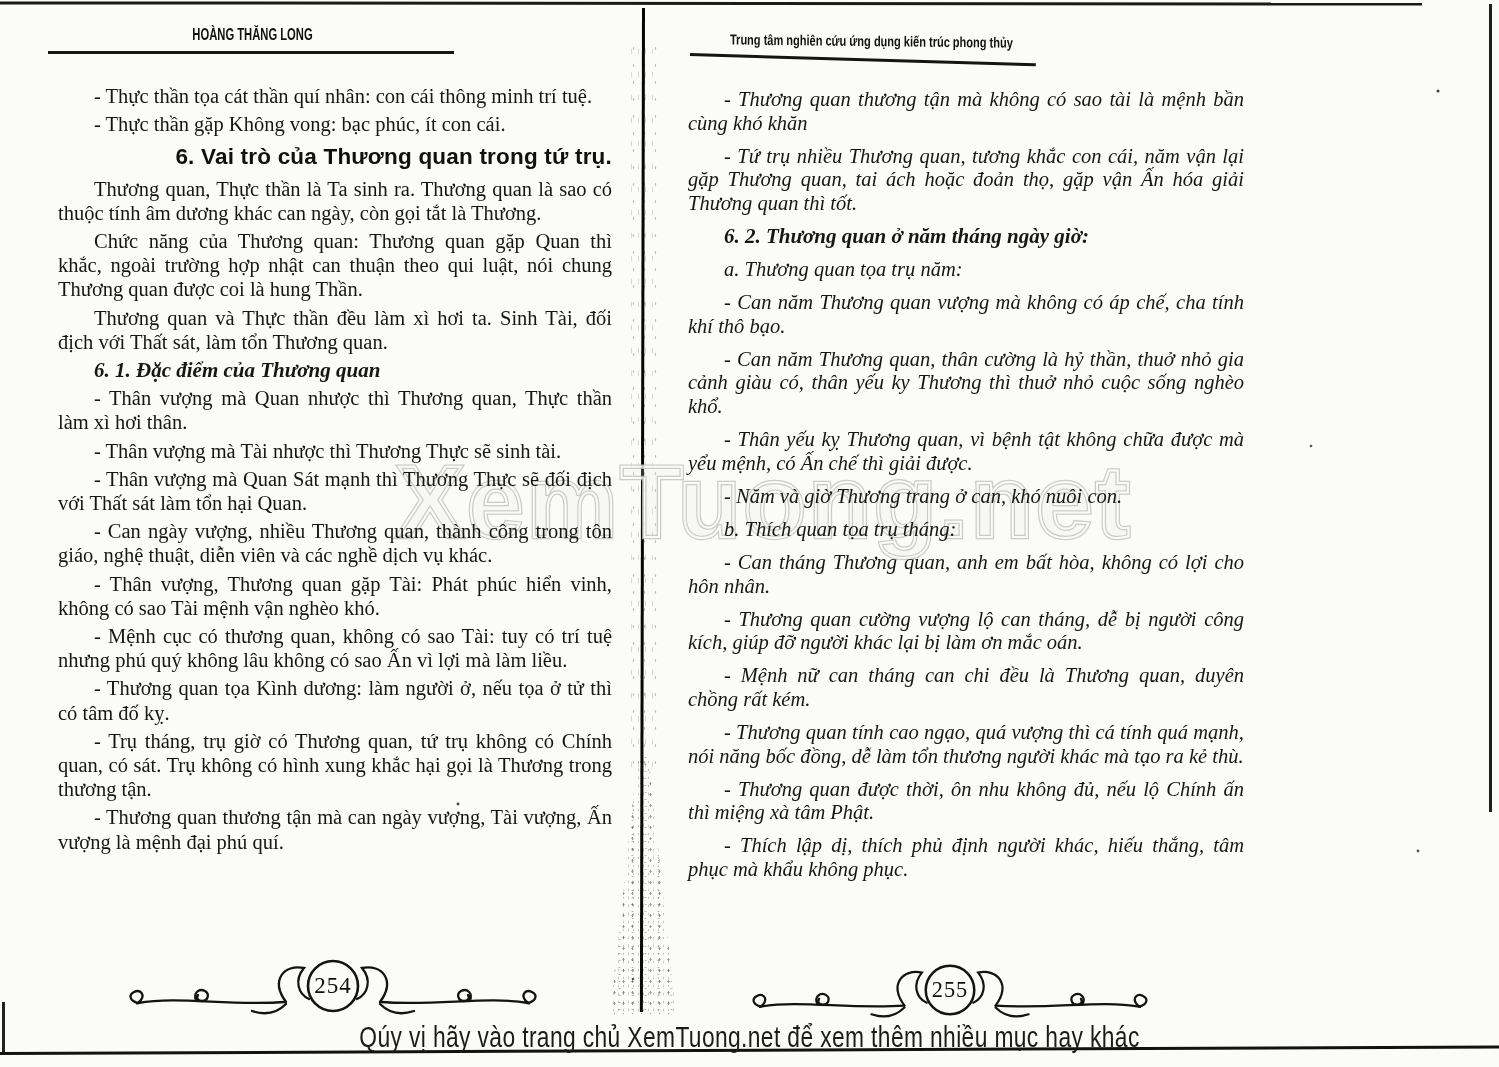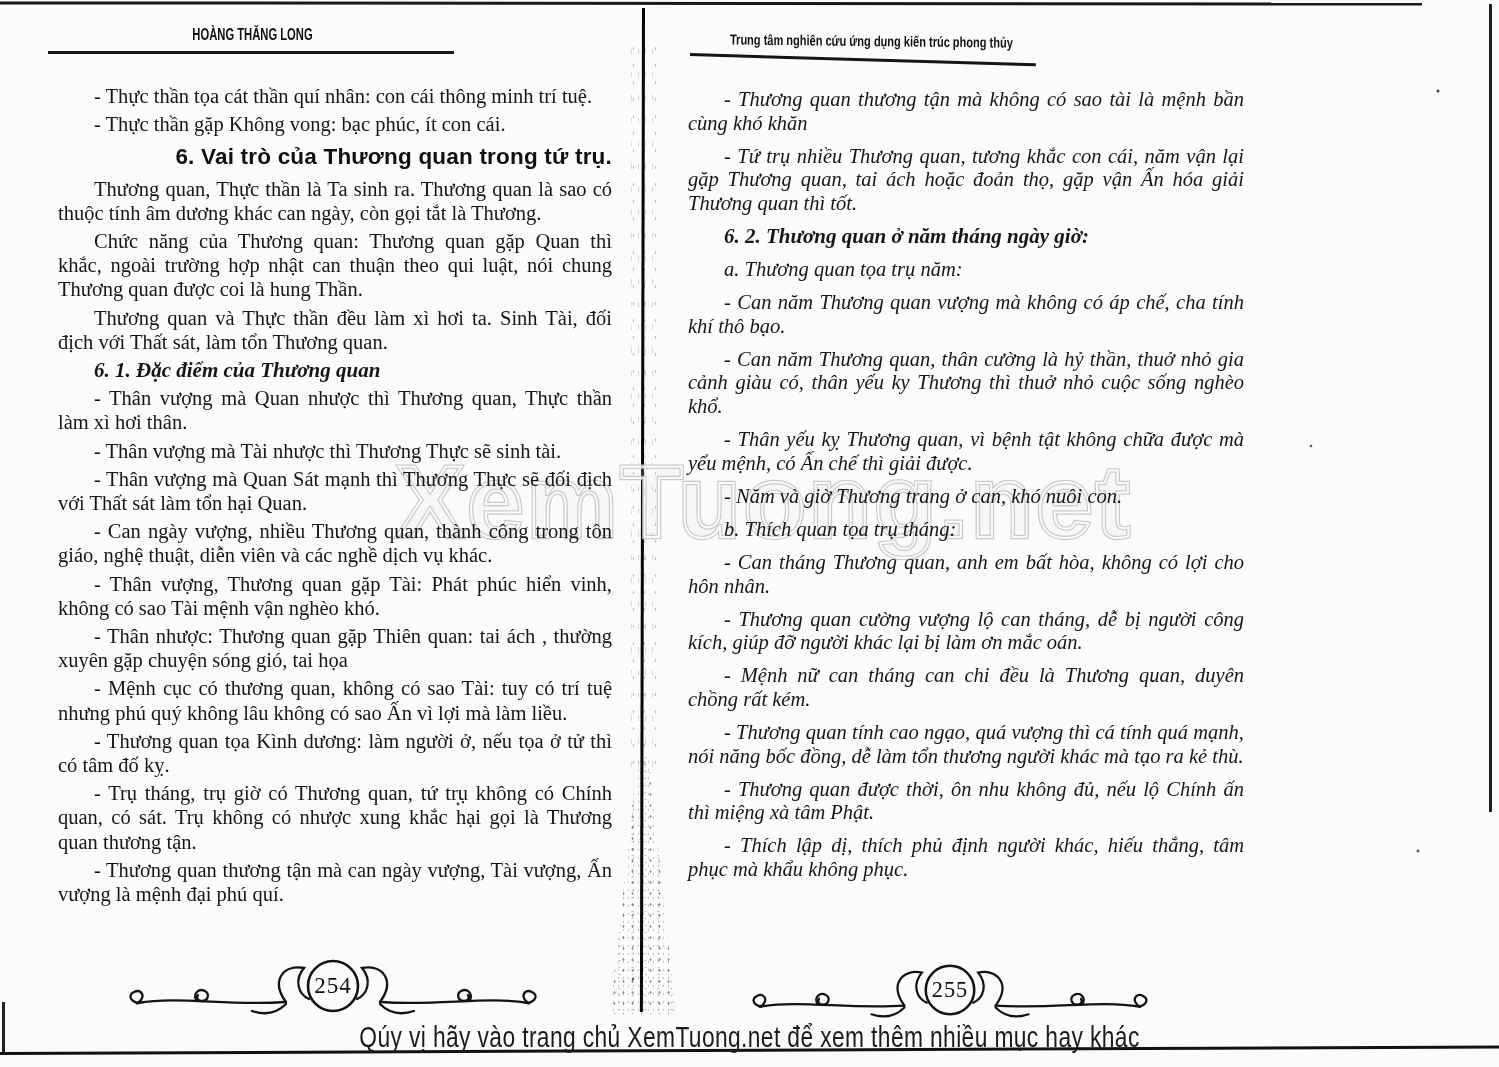--- a/index.html
+++ b/index.html
@@ -106,24 +106,23 @@
   <p class="sec-heading">6. Vai trò của Thương quan trong tứ trụ.</p>
   <p>Thương quan, Thực thần là Ta sinh ra. Thương quan là sao có thuộc tính âm dương khác can ngày, còn gọi tắt là Thương.</p>
   <p>Chức năng của Thương quan: Thương quan gặp Quan thì khắc, ngoài trường hợp nhật can thuận theo qui luật, nói chung Thương quan được coi là hung Thần.</p>
   <p>Thương quan và Thực thần đều làm xì hơi ta. Sinh Tài, đối địch với Thất sát, làm tổn Thương quan.</p>
   <p class="subhead">6. 1. Đặc điểm của Thương quan</p>
   <p>- Thân vượng mà Quan nhược thì Thương quan, Thực thần làm xì hơi thân.</p>
   <p>- Thân vượng mà Tài nhược thì Thương Thực sẽ sinh tài.</p>
   <p>- Thân vượng mà Quan Sát mạnh thì Thương Thực sẽ đối địch với Thất sát làm tổn hại Quan.</p>
   <p>- Can ngày vượng, nhiều Thương quan, thành công trong tôn giáo, nghệ thuật, diễn viên và các nghề dịch vụ khác.</p>
   <p>- Thân vượng, Thương quan gặp Tài: Phát phúc hiển vinh, không có sao Tài mệnh vận nghèo khó.</p>
-  <p>- Thân nhược: Thương quan gặp Thiên quan: tai ách , thường xuyên gặp chuyện sóng gió, tai họa</p>
   <p>- Mệnh cục có thương quan, không có sao Tài: tuy có trí tuệ nhưng phú quý không lâu không có sao Ấn vì lợi mà làm liều.</p>
   <p>- Thương quan tọa Kình dương: làm người ở, nếu tọa ở tử thì có tâm đố kỵ.</p>
-  <p>- Trụ tháng, trụ giờ có Thương quan, tứ trụ không có Chính quan, có sát. Trụ không có nhược xung khắc hại gọi là Thương quan thương tận.</p>
+  <p>- Trụ tháng, trụ giờ có Thương quan, tứ trụ không có Chính quan, có sát. Trụ không có hình xung khắc hại gọi là Thương trong thương tận.</p>
   <p>- Thương quan thương tận mà can ngày vượng, Tài vượng, Ấn vượng là mệnh đại phú quí.</p>
 </div>
 
 <div class="col col-right">
   <p>- Thương quan thương tận mà không có sao tài là mệnh bần cùng khó khăn</p>
   <p>- Tứ trụ nhiều Thương quan, tương khắc con cái, năm vận lại gặp Thương quan, tai ách hoặc đoản thọ, gặp vận Ấn hóa giải Thương quan thì tốt.</p>
   <p class="subhead">6. 2. Thương quan ở năm tháng ngày giờ:</p>
   <p class="subitem">a. Thương quan tọa trụ năm:</p>
   <p>- Can năm Thương quan vượng mà không có áp chế, cha tính khí thô bạo.</p>
   <p>- Can năm Thương quan, thân cường là hỷ thần, thuở nhỏ gia cảnh giàu có, thân yếu ky Thương thì thuở nhỏ cuộc sống nghèo khổ.</p>

